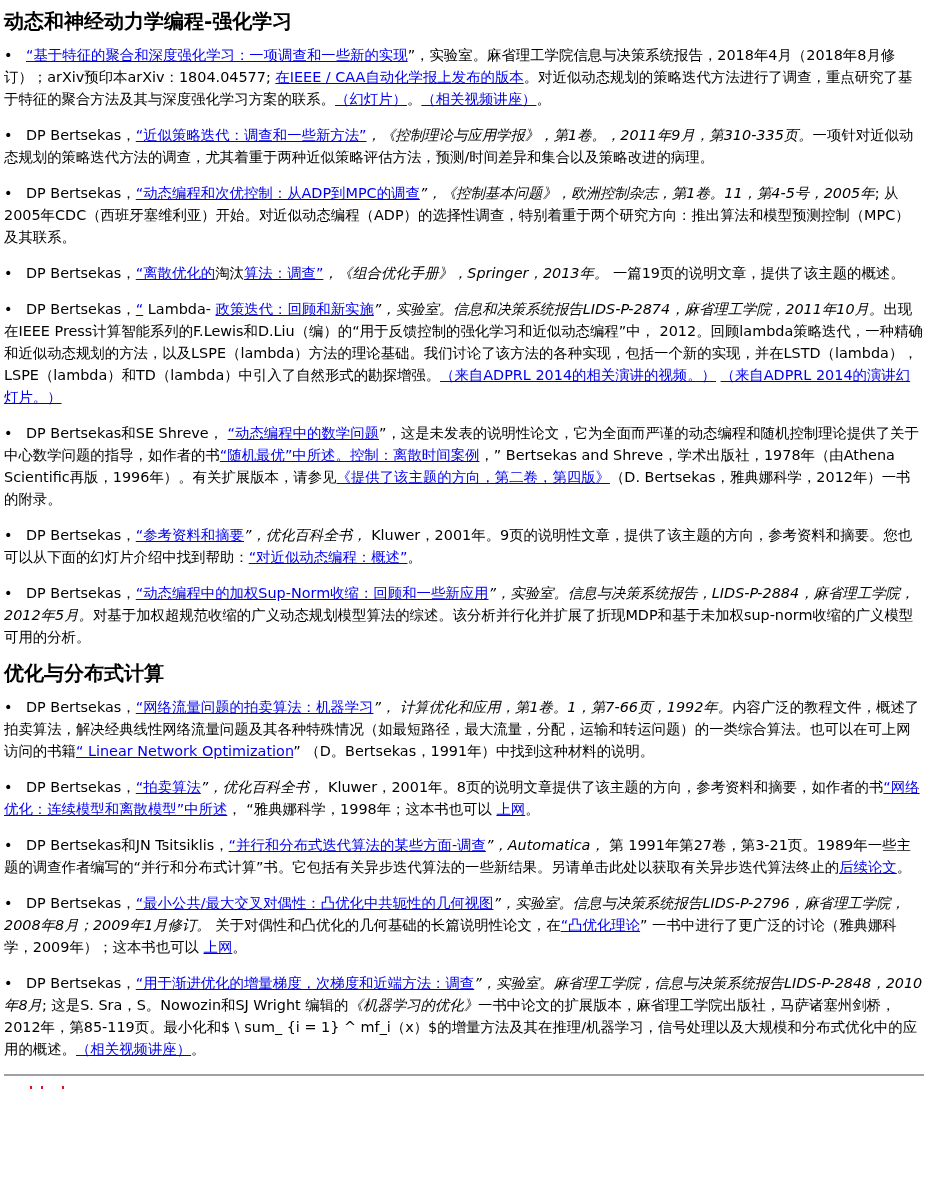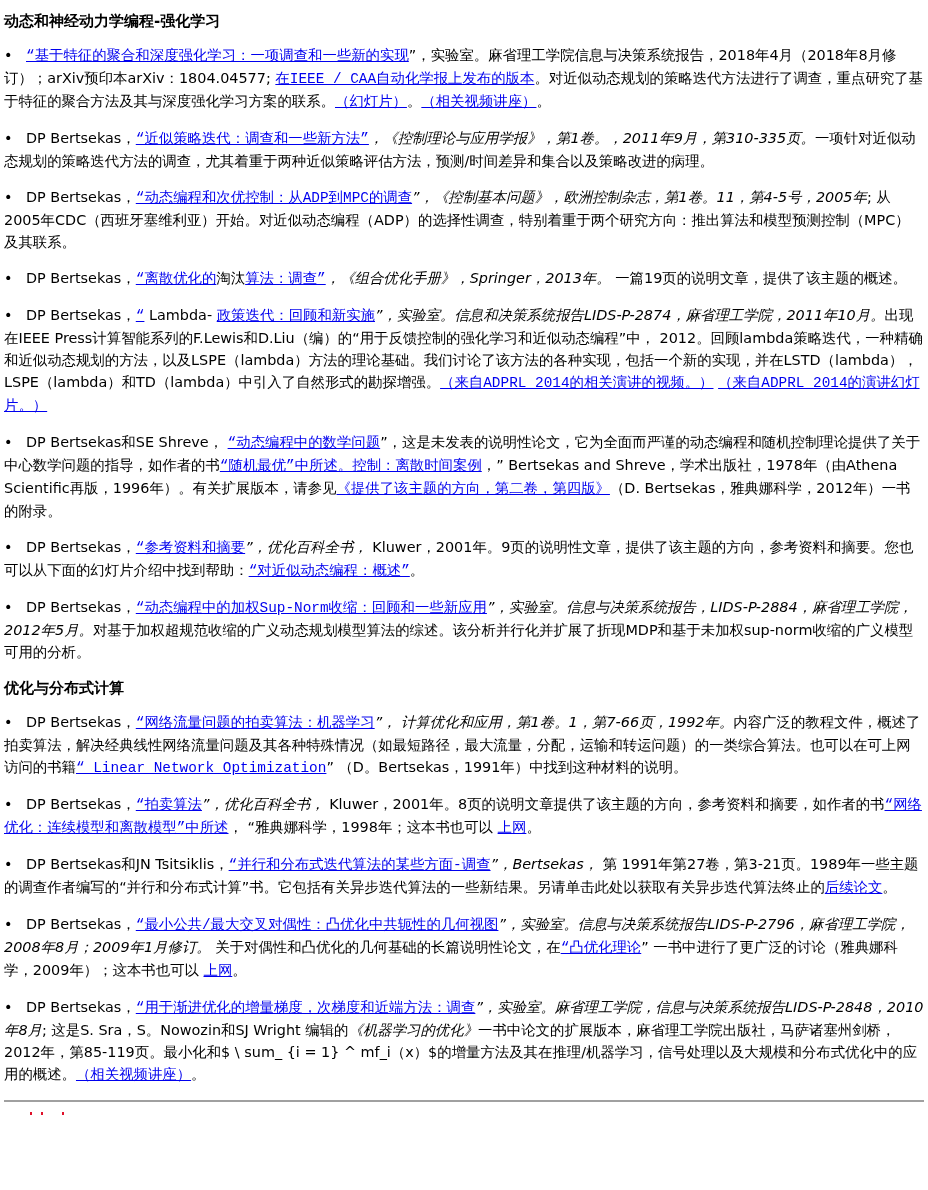--- a/index.html
+++ b/index.html
@@ -3,25 +3,25 @@
   <meta charset="utf-8">
   <style>
     html, body { margin: 0; padding: 0; background: #ffffff; }
     body {
       width: 928px; height: 1190px; overflow: hidden;
       font-family: "DejaVu Sans", "Liberation Sans", sans-serif;
       font-size: 14.4px; line-height: 22px; color: #000;
     }
     .page { padding: 4px 4px 0 4px; }
     h3 {
-      font-size: 15px; font-weight: bold; margin: 6px 0 12px 0; line-height: 22px;
+      font-size: 20px; font-weight: bold; margin: 6px 0 12px 0; line-height: 22px;
     }
     .item { margin: 0 0 14px 0; }
     .bullet { display: inline-block; width: 22px; }
-    a { color: #0000ee; text-decoration: underline; font-family: Liberation Mono, monospace; }
+    a { color: #0000ee; text-decoration: underline; }
     i, em { font-style: italic; text-align: right; }
     hr { border: none; border-top: 2px solid #a0a0a0; margin: 8px 0 8px 0; }
     .footer-red { height: 10px; position: relative; }
     .footer-red span {
       position: absolute; top: 2px; width: 2px; height: 3px; background: #e0102a;
     }
   </style>
 </head>
 <body>
 
@@ -65,21 +65,21 @@
 
   <div class="item">
     <span class="bullet">•</span><span>DP Bertsekas，</span><a href="#">“网络流量问题的拍卖算法：机器学习</a><i>”， 计算优化和应用，第1卷。1，第7-66页，1992年。</i><span>内容广泛的教程文件，概述了拍卖算法，解决经典线性网络流量问题及其各种特殊情况（如最短路径，最大流量，分配，运输和转运问题）的一类综合算法。也可以在可上网访问的书籍</span><a href="#">“ Linear Network Optimization</a><span>” （D。Bertsekas，1991年）中找到这种材料的说明。</span>
   </div>
 
   <div class="item">
     <span class="bullet">•</span><span>DP Bertsekas，</span><a href="#">“拍卖算法</a><i>”，优化百科全书，</i><span> Kluwer，2001年。8页的说明文章提供了该主题的方向，参考资料和摘要，如作者的书</span><a href="#">“网络优化：连续模型和离散模型”中所述</a><span>， “雅典娜科学，1998年；这本书也可以 </span><a href="#">上网</a><span>。</span>
   </div>
 
   <div class="item">
-    <span class="bullet">•</span><span>DP Bertsekas和JN Tsitsiklis，</span><a href="#">“并行和分布式迭代算法的某些方面-调查</a><i>”，Bertsekas，</i><span> 第 1991年第27卷，第3-21页。1989年一些主题的调查作者编写的“并行和分布式计算”书。它包括有关异步迭代算法的一些新结果。另请单击此处以获取有关异步迭代算法终止的</span><a href="#">后续论文</a><span>。</span>
+    <span class="bullet">•</span><span>DP Bertsekas和JN Tsitsiklis，</span><a href="#">“并行和分布式迭代算法的某些方面-调查</a><i>”，Automatica，</i><span> 第 1991年第27卷，第3-21页。1989年一些主题的调查作者编写的“并行和分布式计算”书。它包括有关异步迭代算法的一些新结果。另请单击此处以获取有关异步迭代算法终止的</span><a href="#">后续论文</a><span>。</span>
   </div>
 
 
   <div class="item">
     <span class="bullet">•</span><span>DP Bertsekas，</span><a href="#">“最小公共/最大交叉对偶性：凸优化中共轭性的几何视图</a><i>”，实验室。信息与决策系统报告LIDS-P-2796，麻省理工学院，2008年8月；2009年1月修订。</i><span> 关于对偶性和凸优化的几何基础的长篇说明性论文，在</span><a href="#">“凸优化理论</a><span>” 一书中进行了更广泛的讨论（雅典娜科学，2009年）；这本书也可以 </span><a href="#">上网</a><span>。</span>
   </div>
 
   <div class="item">
     <span class="bullet">•</span><span>DP Bertsekas，</span><a href="#">“用于渐进优化的增量梯度，次梯度和近端方法：调查</a><i>”，实验室。麻省理工学院，信息与决策系统报告LIDS-P-2848，2010年8月</i><span>; 这是S. Sra，S。Nowozin和SJ Wright 编辑的</span><i>《机器学习的优化》</i><span>一书中论文的扩展版本，麻省理工学院出版社，马萨诸塞州剑桥，2012年，第85-119页。最小化和$ \ sum_ {i = 1} ^ mf_i（x）$的增量方法及其在推理/机器学习，信号处理以及大规模和分布式优化中的应用的概述。</span><a href="#">（相关视频讲座）</a><span>。</span>
   </div>

